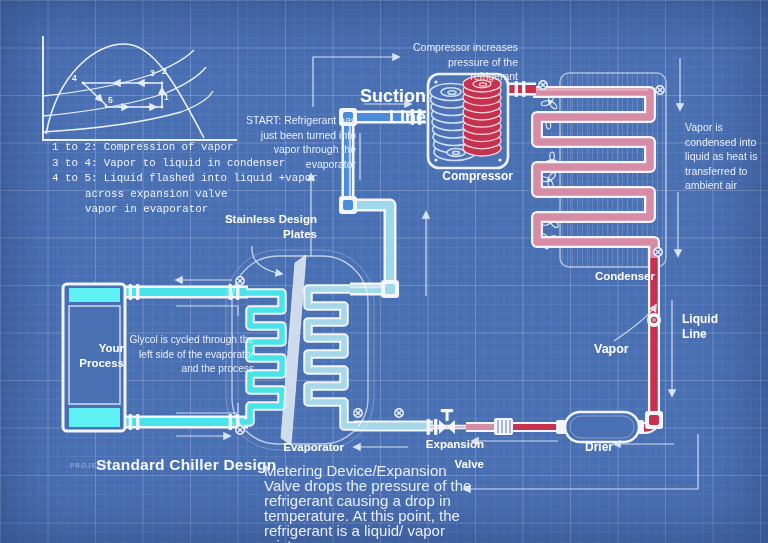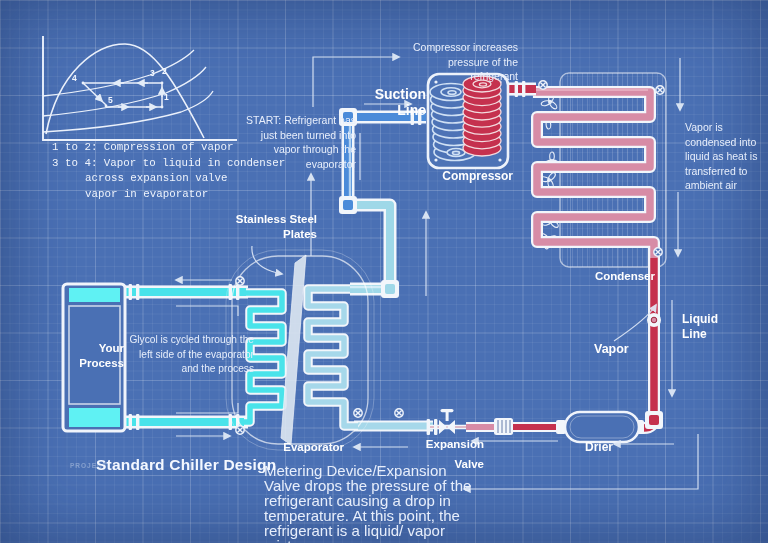--- a/index.html
+++ b/index.html
@@ -255,47 +255,48 @@
 
   <span class="gpt" style="left:72px;top:73px;">4</span>
   <span class="gpt" style="left:108px;top:95px;">5</span>
   <span class="gpt" style="left:150px;top:68px;">3</span>
   <span class="gpt" style="left:162px;top:66px;">2</span>
   <span class="gpt" style="left:164px;top:92px;">1</span>
 
   <div class="abs legend" style="left:52px;top:140px;font-family:Liberation Mono, monospace;">
     <span style="display:block;">1 to 2: Compression of vapor</span>
     <span style="display:block;">3 to 4: Vapor to liquid in condenser</span>
+    <span style="display:block;">4 to 5: Liquid flashed into liquid +vapor</span>
     <span class="cont">across expansion valve</span>
     <span class="cont">vapor in evaporator</span>
   </div>
 
   <div class="abs note ctr" style="left:238px;top:113px;width:118px;">START: Refrigerant has just been turned into vapor through the evaporator</div>
 
   <div class="abs note ctr" style="left:400px;top:40px;width:118px;">Compressor increases pressure of the refrigerant</div>
 
-  <div class="abs lbl ctr" style="left:348px;top:86px;width:78px;font-size:14px;">Suction Line</div>
+  <div class="abs lbl ctr" style="left:348px;top:86px;width:78px;font-size:18px;">Suction Line</div>
 
   <div class="abs lbl ctr" style="left:423px;top:169px;width:90px;">Compressor</div>
 
   <div class="abs note" style="left:685px;top:120px;width:80px;">Vapor is condensed into liquid as heat is transferred to ambient air</div>
 
   <div class="abs lbl ctr" style="left:565px;top:270px;width:90px;font-size:11.5px;">Condenser</div>
 
   <div class="abs lbl" style="left:682px;top:312px;width:46px;line-height:15px;">Liquid Line</div>
 
   <div class="abs lbl" style="left:594px;top:342px;font-size:12.5px;">Vapor</div>
 
   <div class="abs lbl ctr" style="left:553px;top:440px;width:60px;">Drier</div>
 
   <div class="abs lbl ctr" style="left:396px;top:434px;width:88px;font-size:11.5px;line-height:20px;">Expansion Valve</div>
 
   <div class="abs lbl ctr" style="left:252px;top:441px;width:92px;font-size:11.5px;">Evaporator</div>
 
-  <div class="abs lbl ctr" style="left:213px;top:212px;width:104px;font-size:11.5px;line-height:14.5px;">Stainless Steel Plates</div>
+  <div class="abs lbl ctr" style="left:213px;top:212px;width:104px;font-size:11.5px;line-height:14.5px;">Stainless Design Plates</div>
 
   <div class="abs lbl ctr" style="left:66px;top:341px;width:58px;font-size:11.5px;line-height:15px;">Your Process</div>
 
   <div class="abs note ctr" style="left:126px;top:333px;width:128px;font-size:10.2px;">Glycol is cycled through the left side of the evaporator and the process</div>
 
   <div class="abs note" style="left:264px;top:463px;width:214px;font-size:15px;line-height:15px;">Metering Device/Expansion Valve drops the pressure of the refrigerant causing a drop in temperature. At this point, the refrigerant is a liquid/ vapor mixture</div>
 
   <span class="abs proj" style="left:70px;top:462px;">PROJECT</span>
   <div class="abs title" style="left:96px;top:456px;">Standard Chiller Design</div>
 

